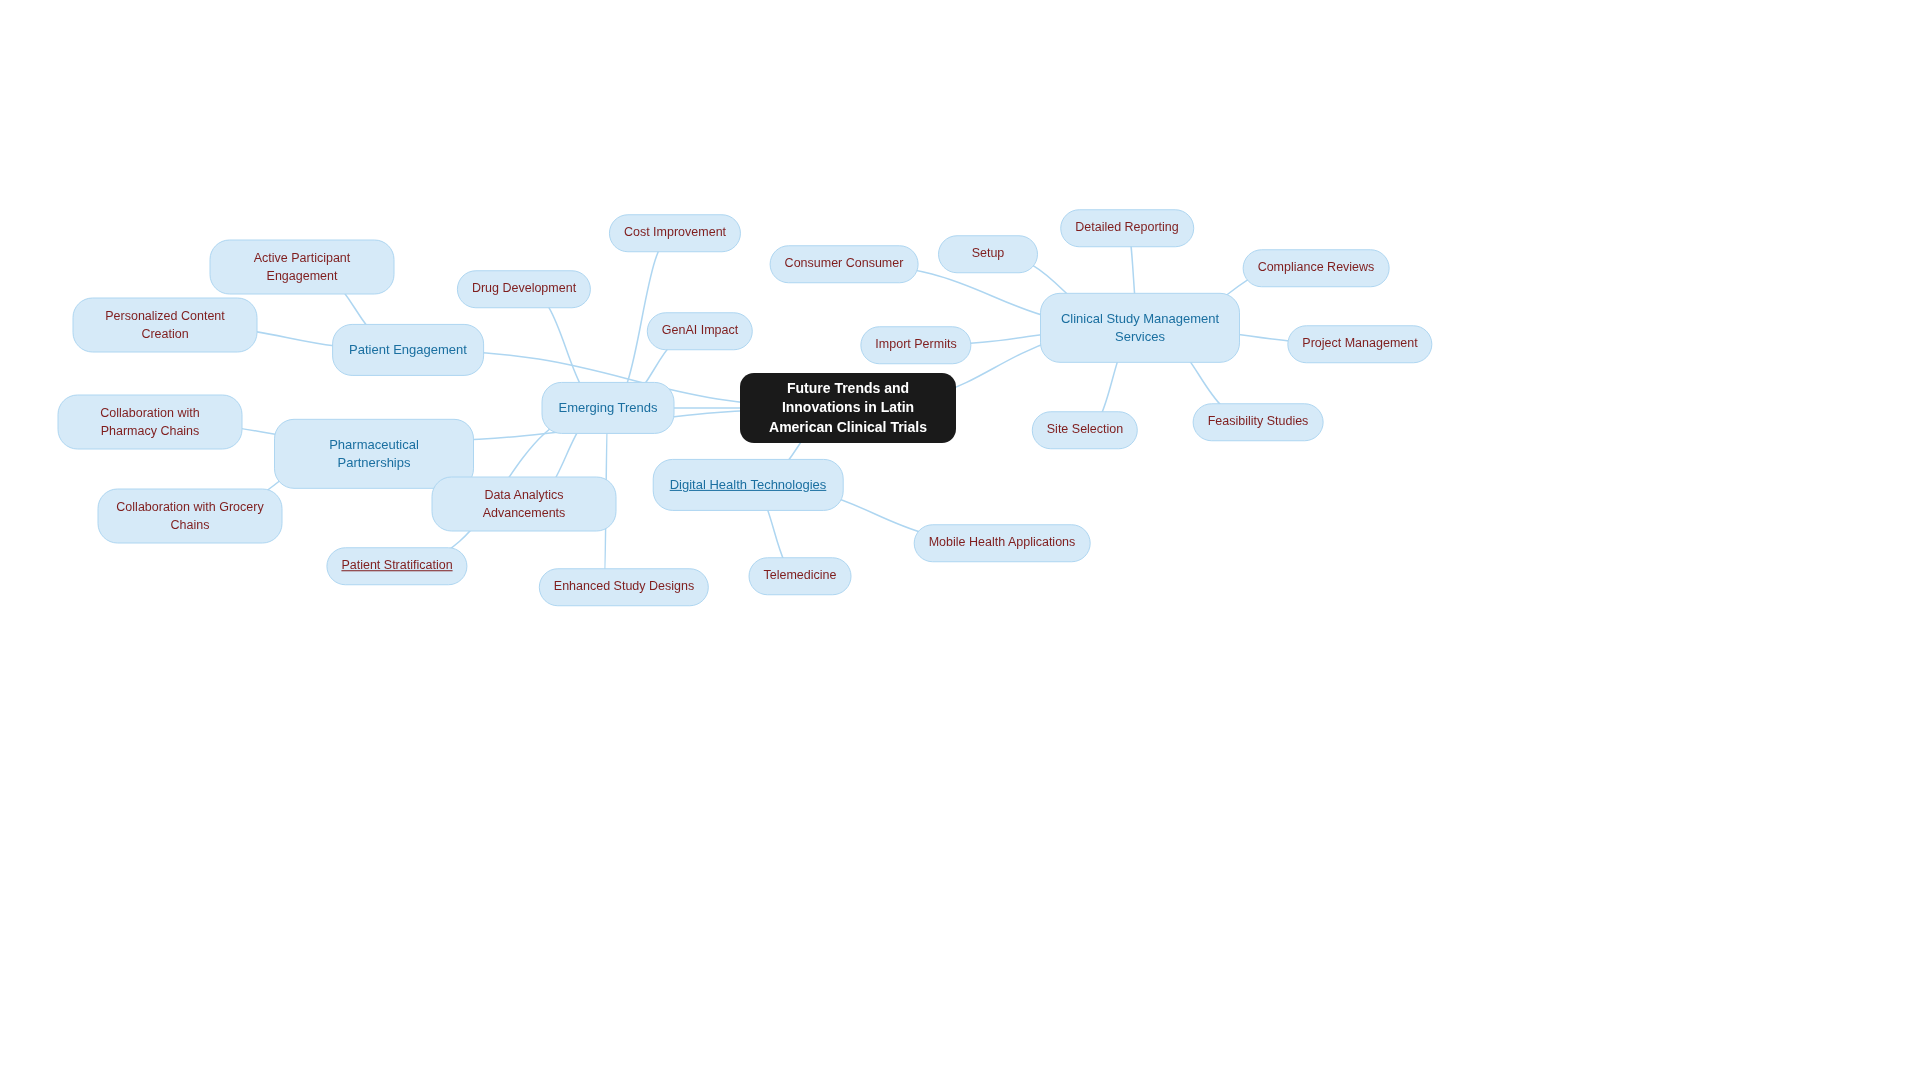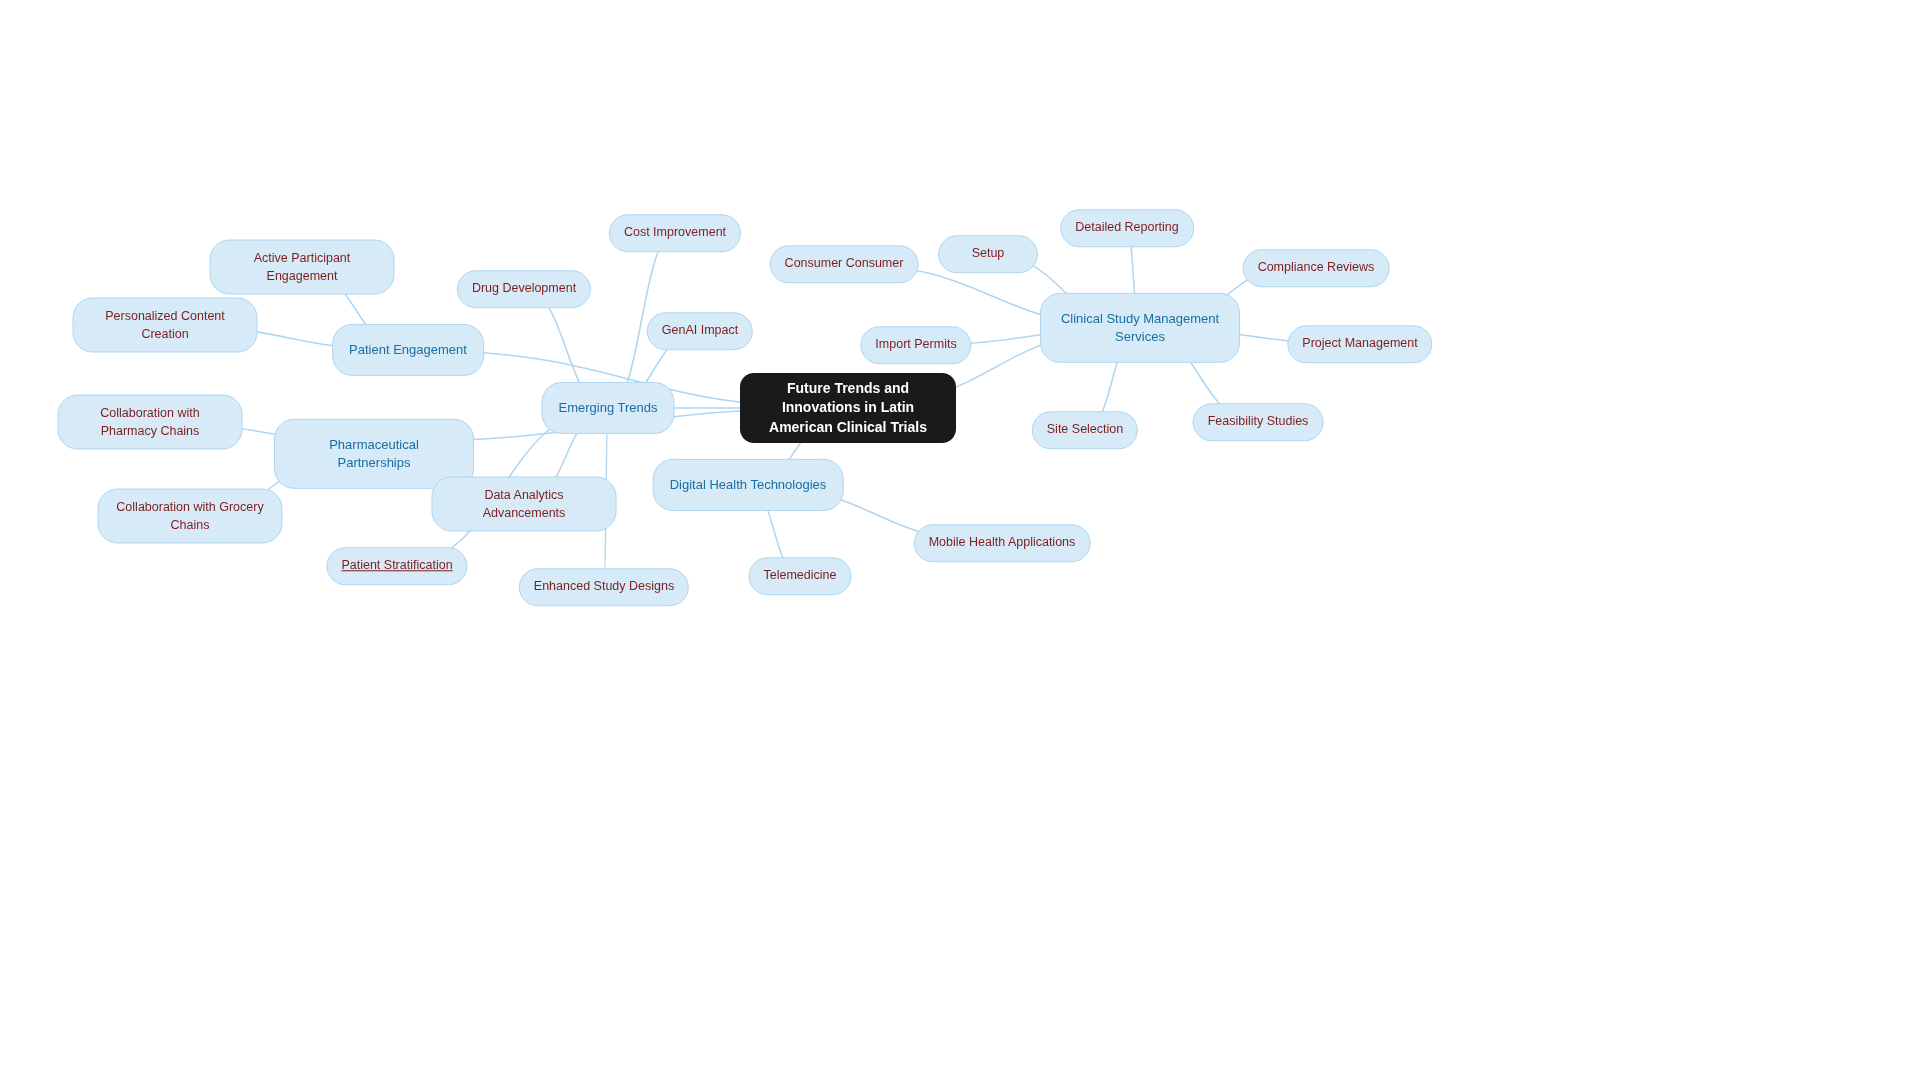--- a/index.html
+++ b/index.html
@@ -102,28 +102,28 @@
       <path d="M1140,328 C1199,328 1199,422 1258,422" class="connection-line"></path>
       <path d="M1140,328 C1112.5,328 1112.5,430 1085,430" class="connection-line"></path>
       <path d="M748,485 C774,485 774,576 800,576" class="connection-line"></path>
       <path d="M748,485 C875,485 875,543 1002,543" class="connection-line"></path>
     </svg>
 <div class="node node-center" style="left: 848px; top: 408px;">Future Trends and Innovations in Latin American Clinical Trials</div>
     <div class="node node-primary" style="left: 408px; top: 350px;">Patient Engagement</div>
     <div class="node node-primary" style="left: 608px; top: 408px;">Emerging Trends</div>
     <div class="node node-primary" style="left: 374px; top: 442px; margin-top: 12px;">Pharmaceutical Partnerships</div>
     <div class="node node-primary" style="left: 1140px; top: 328px;">Clinical Study Management Services</div>
-    <div class="node node-primary" style="left: 748px; top: 485px;">Digital Health Technologies</div>
+    <div class="node node-primary" style="left: 748px; top: 485px; text-decoration: underline;">Digital Health Technologies</div>
     <div class="node node-secondary" style="left: 302px; top: 267px;">Active Participant Engagement</div>
     <div class="node node-secondary" style="left: 165px; top: 325px;">Personalized Content Creation</div>
     <div class="node node-secondary" style="left: 524px; top: 289px;">Drug Development</div>
     <div class="node node-secondary" style="left: 675px; top: 233px;">Cost Improvement</div>
     <div class="node node-secondary" style="left: 700px; top: 331px;">GenAI Impact</div>
     <div class="node node-secondary" style="left: 524px; top: 504px;">Data Analytics Advancements</div>
-    <div class="node node-secondary" style="left: 604px; top: 587px; text-align: right;">Enhanced Study Designs</div>
+    <div class="node node-secondary" style="left: 624px; top: 587px; text-align: right;">Enhanced Study Designs</div>
     <div class="node node-secondary" style="left: 397px; top: 566px; text-decoration: underline;">Patient Stratification</div>
     <div class="node node-secondary" style="left: 150px; top: 422px;">Collaboration with Pharmacy Chains</div>
     <div class="node node-secondary" style="left: 190px; top: 516px;">Collaboration with Grocery Chains</div>
     <div class="node node-secondary" style="left: 1127px; top: 228px;">Detailed Reporting</div>
     <div class="node node-secondary" style="left: 988px; top: 254px;">Setup</div>
     <div class="node node-secondary" style="left: 844px; top: 264px;">Consumer Consumer</div>
     <div class="node node-secondary" style="left: 916px; top: 345px;">Import Permits</div>
     <div class="node node-secondary" style="left: 1316px; top: 260px; margin-top: 8px;">Compliance Reviews</div>
     <div class="node node-secondary" style="left: 1360px; top: 344px;">Project Management</div>
     <div class="node node-secondary" style="left: 1258px; top: 422px;">Feasibility Studies</div>

